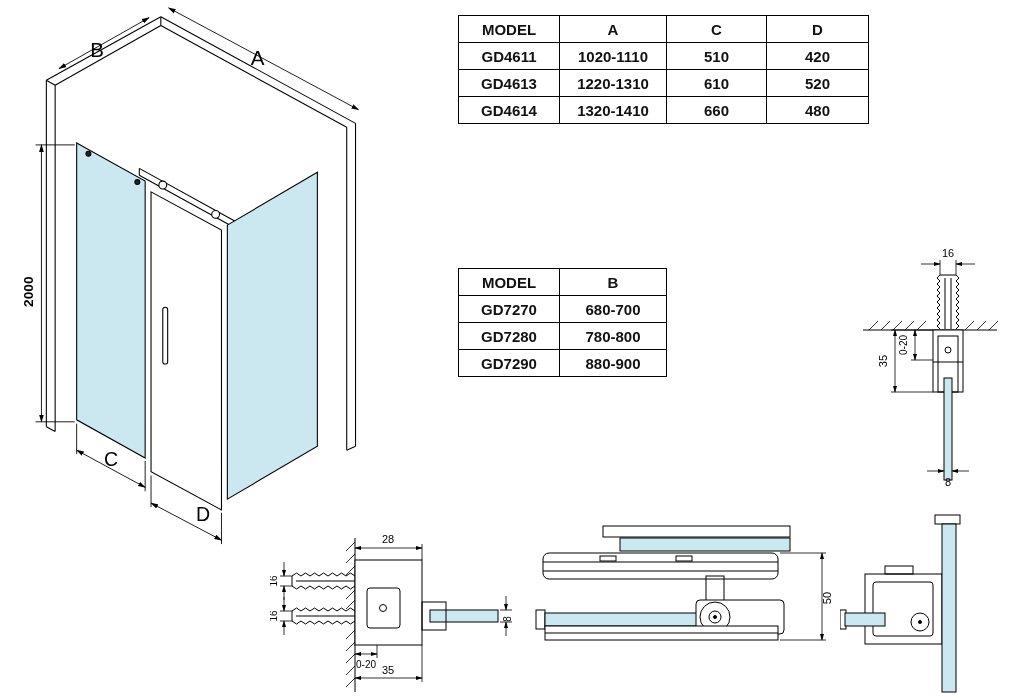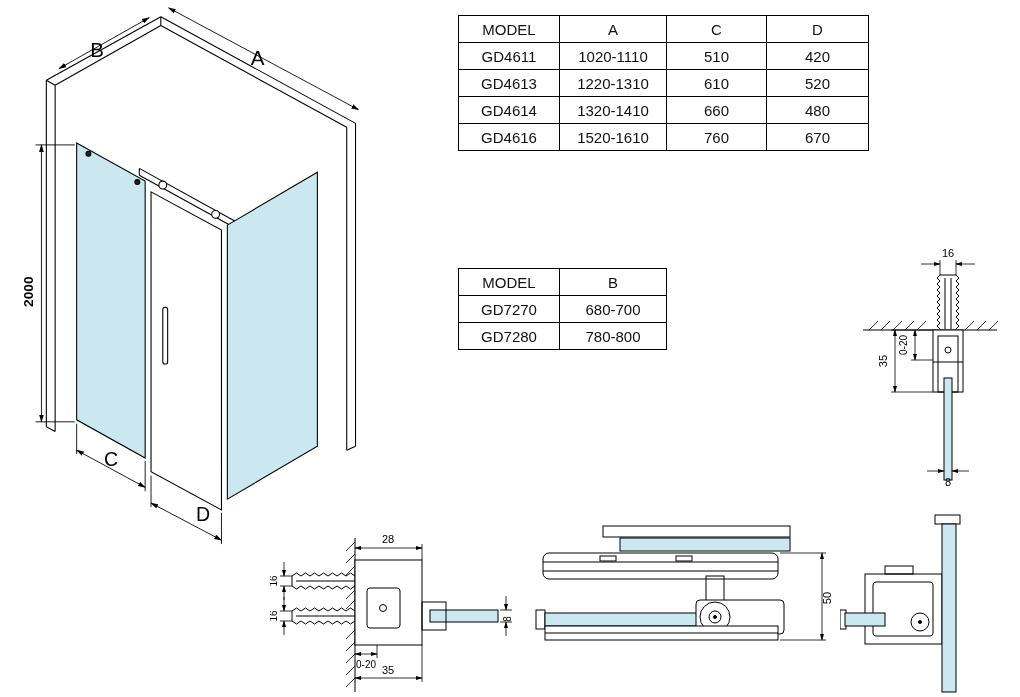--- a/index.html
+++ b/index.html
@@ -3,21 +3,21 @@
 <meta charset="utf-8">
 <style>
   html,body{margin:0;padding:0;background:#fff;}
   .canvas{position:relative;width:1020px;height:697px;background:#ffffff;
           font-family:"Liberation Sans",sans-serif;overflow:hidden;}
   .canvas svg{position:absolute;}
   svg text{font-family:"Liberation Sans",sans-serif;fill:#000;}
   .spec-table{position:absolute;border-collapse:collapse;background:#fff;}
   .spec-table th,.spec-table td{
       border:1.4px solid #000;text-align:center;vertical-align:middle;
-      font-size:15px;font-weight:400;padding:0;height:26px;color:#111;}
+      font-size:15px;font-weight:700;padding:0;height:26px;color:#111;}
   .t1{left:458px;top:15px;}
   .t1 .c0{width:101px}.t1 .c1{width:107px}.t1 .c2{width:100px}.t1 .c3{width:102px}
   .t2{left:458px;top:268px;}
   .t2 .c0{width:101px}.t2 .c1{width:107px}
 </style>
 </head>
 <body>
 
 <div class="canvas">
 
@@ -103,26 +103,20 @@
         <td>1220-1310</td>
         <td>610</td>
         <td>520</td>
       </tr>
       <tr>
         <td>GD4614</td>
         <td>1320-1410</td>
         <td>660</td>
         <td>480</td>
       </tr>
-      <tr>
-        <td>GD4616</td>
-        <td>1520-1610</td>
-        <td>760</td>
-        <td>670</td>
-      </tr>
     </tbody>
   </table>
 
   <table class="spec-table t2">
     <colgroup>
         <col class="c0">
         <col class="c1">
       </colgroup>
     <thead>
       <tr>
@@ -131,20 +125,24 @@
       </tr>
     </thead>
     <tbody>
       <tr>
         <td>GD7270</td>
         <td>680-700</td>
       </tr>
       <tr>
         <td>GD7280</td>
         <td>780-800</td>
+      </tr>
+      <tr>
+        <td>GD7290</td>
+        <td>880-900</td>
       </tr>
     </tbody>
   </table>
 
   <svg style="left:845px;top:230px" width="170" height="265" viewBox="0 0 170 265">
     <g stroke="#000" fill="none" stroke-width="1">
       <g>
         <path d="M95,45 H111 M100,48 V99 M106,48 V99"></path>
         <path d="M95,45 l-3,3 l3,3 l-3,3 l3,3 l-3,3 l3,3 l-3,3 l3,3 l-3,3 l3,3 l-3,3 l3,3 l-3,3 l3,3 l-3,3 l3,3 l-3,3 l3,3"></path>
         <path d="M111,45 l3,3 l-3,3 l3,3 l-3,3 l3,3 l-3,3 l3,3 l-3,3 l3,3 l-3,3 l3,3 l-3,3 l3,3 l-3,3 l3,3 l-3,3 l3,3 l-3,3"></path>

